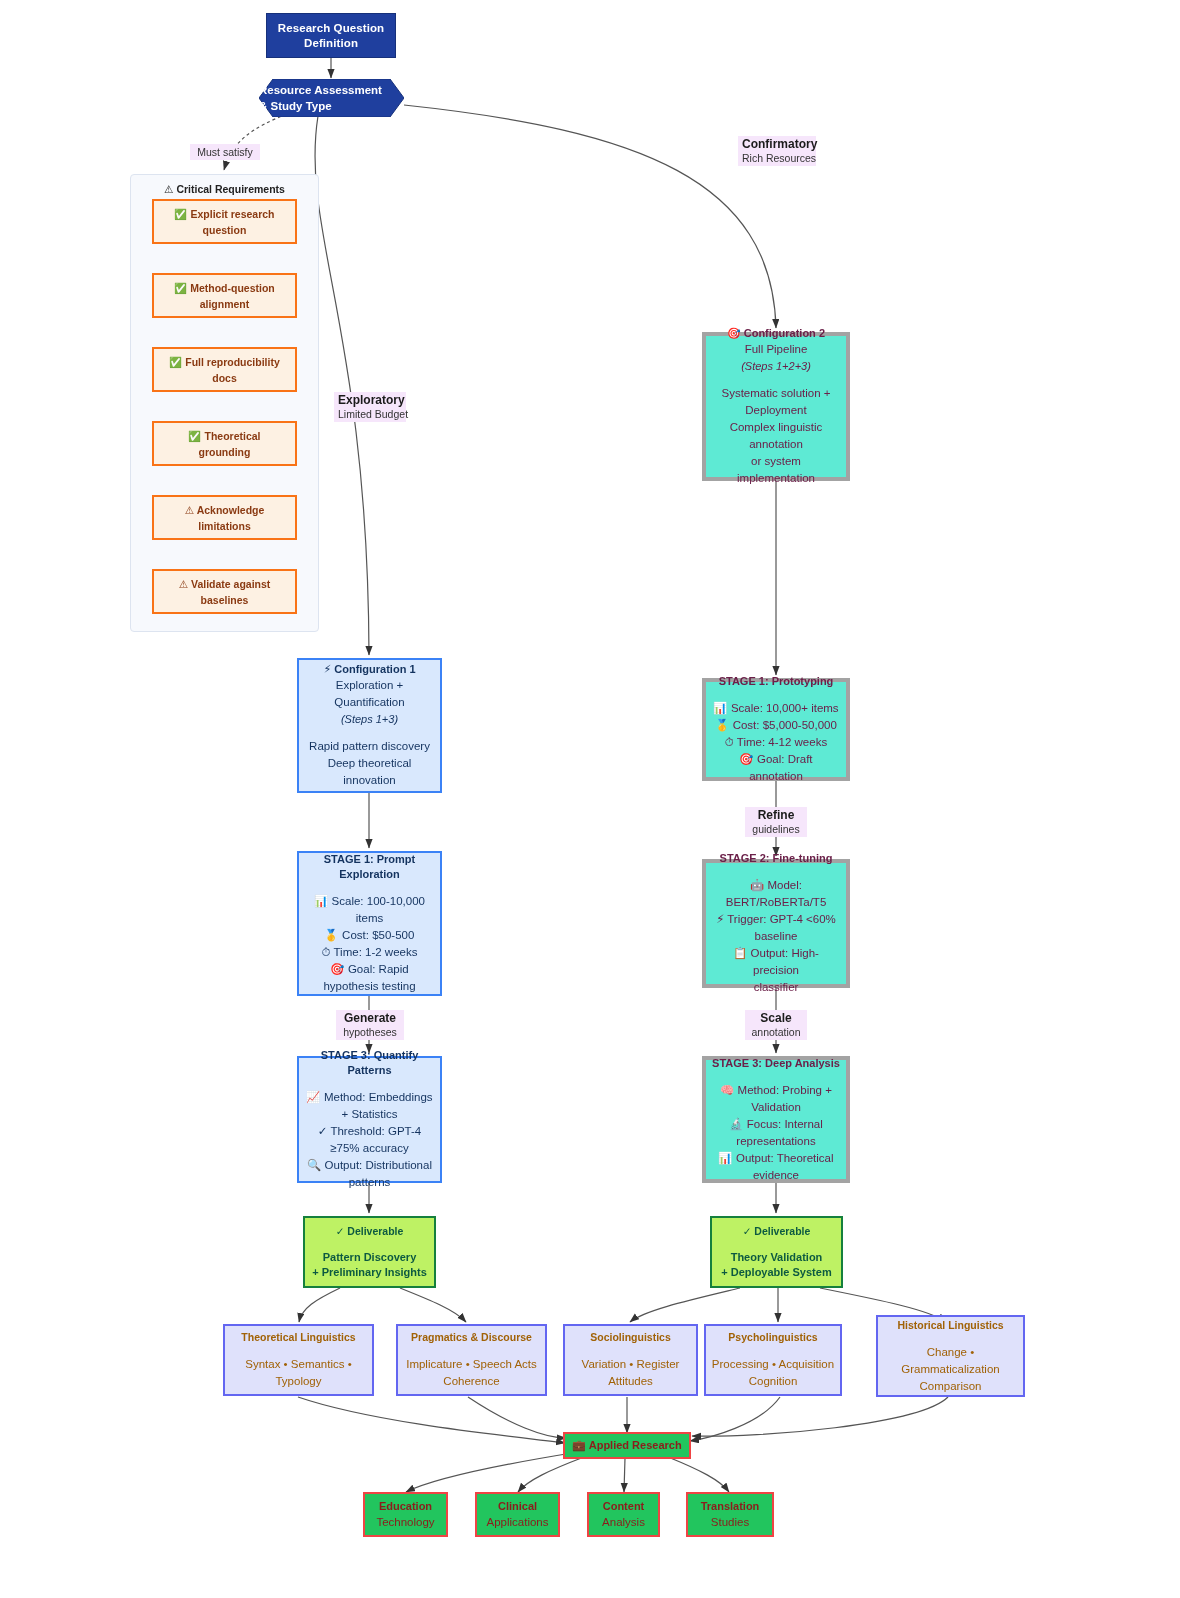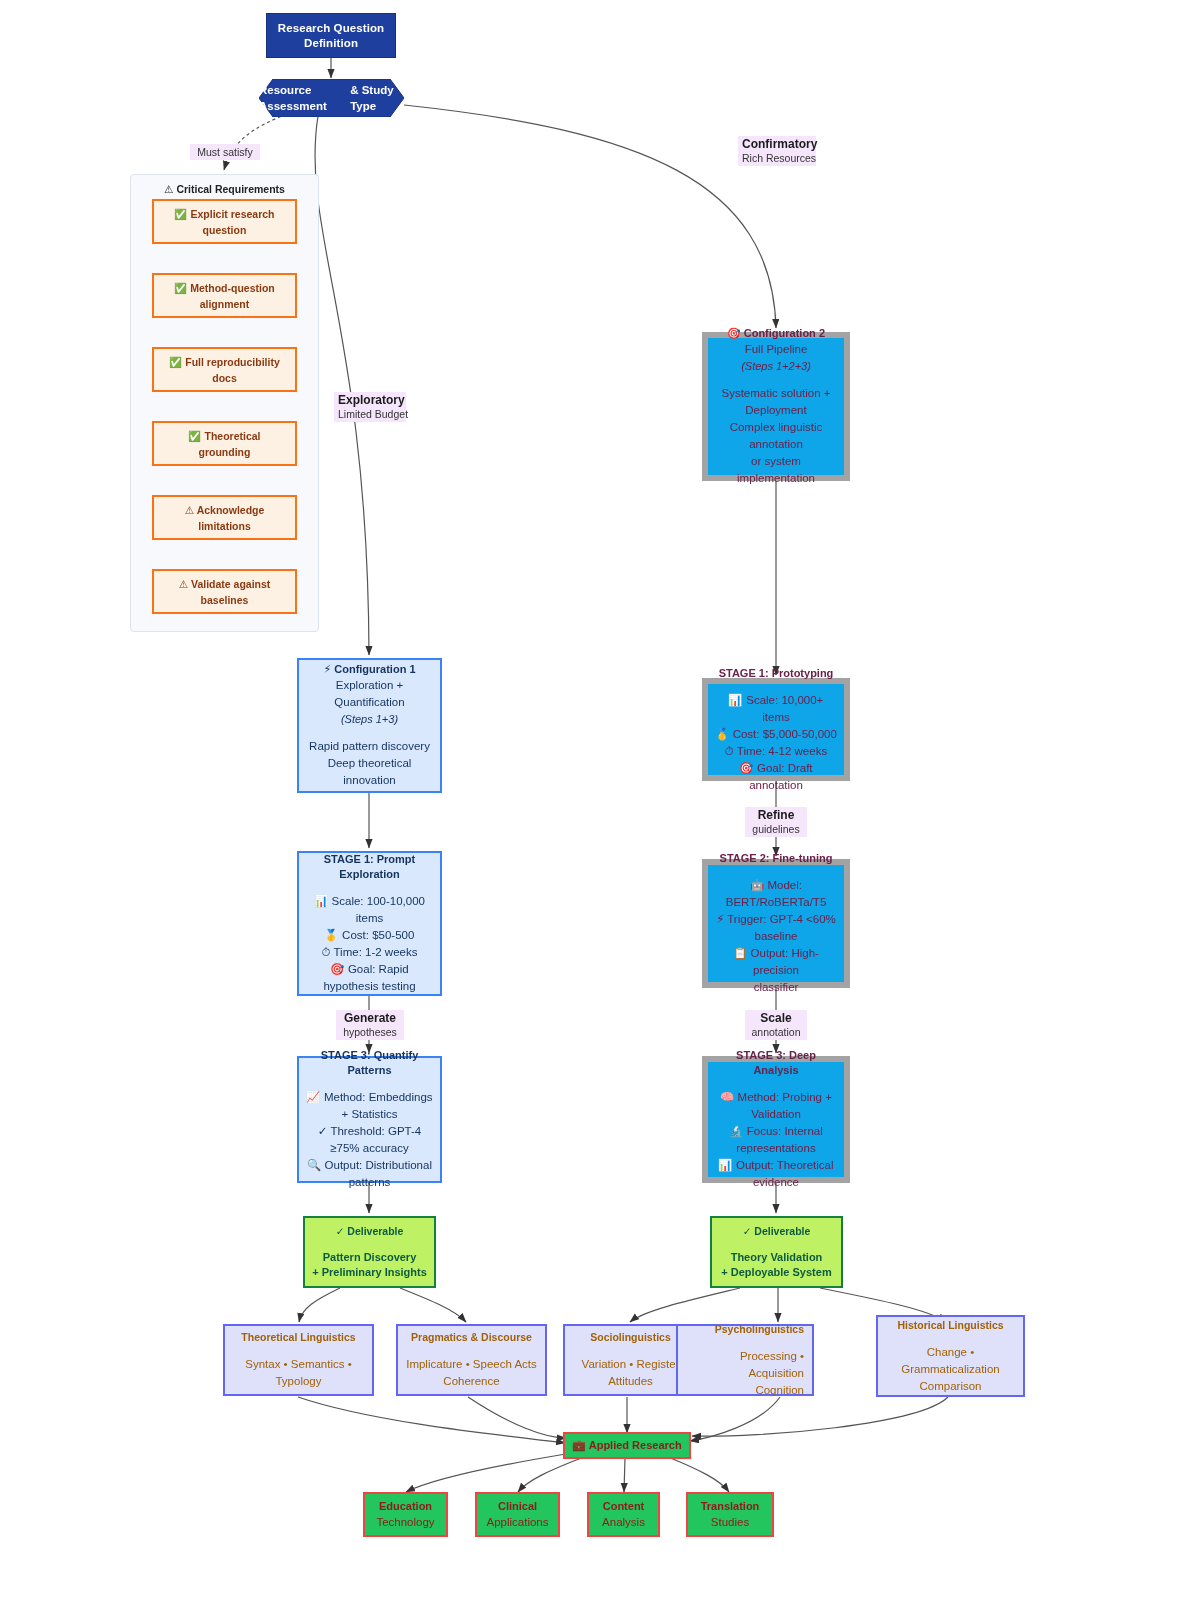--- a/index.html
+++ b/index.html
@@ -9,42 +9,42 @@
 
   .node{position:absolute;box-sizing:border-box;display:flex;flex-direction:column;
         align-items:center;justify-content:center;text-align:center;}
 
   
   .navy{background:#1f3f9e;border:1px solid #16307a;color:#ffffff;font-weight:bold;
         font-size:11.5px;line-height:15px;letter-spacing:.1px;}
   .hexwrap{position:absolute;}
   .hexwrap svg{position:absolute;left:0;top:0;}
   .hexlabel{position:absolute;left:0;top:0;width:100%;height:100%;display:flex;
-            flex-direction:row;align-items:center;justify-content:center;
+            flex-direction:column;align-items:flex-start;justify-content:center;
             color:#fff;font-weight:bold;font-size:11.5px;line-height:16px;}
 
   
   .cluster{position:absolute;box-sizing:border-box;background:#f7f9fd;
            border:1px solid #dde4f0;border-radius:4px;}
   .cluster-title{position:absolute;left:0;top:8px;width:100%;text-align:center;
                  font-size:10.5px;font-weight:bold;color:#222;}
   .req{position:absolute;box-sizing:border-box;background:#fdf1e3;border:2px solid #f97316;
        display:flex;align-items:center;justify-content:center;text-align:center;
        color:#8a3a12;font-size:10.5px;font-weight:bold;line-height:16px;padding:0 8px;}
 
   
   .elabel{position:absolute;background:#f6e6fb;color:#332;text-align:center;
           font-size:10.5px;line-height:14px;padding:1px 4px;box-sizing:border-box;
           white-space:nowrap;}
   .elabel b{display:block;font-size:12px;color:#1b1b1b;}
   .elabel span{display:block;color:#333;}
 
   
   .blue{background:#d9e8fd;border:2px solid #3b82f6;color:#14335f;}
-  .pink{background:#0ea5e9;border:6px solid #a3a3a3;color:#6b2049;}
+  .pink{background:#5eead4;border:4px solid #a3a3a3;color:#6b2049;}
   .green{background:#bef264;border:2px solid #15803d;color:#0d5a41;}
   .lav{background:#dfe1fb;border:2px solid #6366f1;color:#a16207;}
   .red{background:#22c55e;border:2px solid #ef4444;color:#8c1c1c;}
 
   .title-ln{font-weight:bold;font-size:11px;line-height:15px;}
   .body-ln{font-size:11.5px;line-height:17px;font-weight:normal;}
   .ital{font-style:italic;font-size:11px;line-height:16px;}
   .gap{height:11px;}
   .sm{font-size:10.5px;line-height:15px;font-weight:bold;}
 
@@ -322,21 +322,21 @@
 
   <div class="node lav" style="left:563px;top:1324px;width:135px;height:72px;padding:12px;">
     <div class="lines">
       <div class="sm">Sociolinguistics</div>
       <div class="gap"></div>
       <div class="body-ln">Variation • Register</div>
       <div class="body-ln">Attitudes</div>
     </div>
   </div>
 
-  <div class="node lav" style="left:676px;top:1324px;width:138px;height:72px;padding:8px;text-align:right;">
+  <div class="node lav" style="left:704px;top:1324px;width:138px;height:72px;padding:0;">
     <div class="lines">
       <div class="sm">Psycholinguistics</div>
       <div class="gap"></div>
       <div class="body-ln">Processing • Acquisition</div>
       <div class="body-ln">Cognition</div>
     </div>
   </div>
 
   <div class="node lav" style="left:876px;top:1315px;width:149px;height:82px;padding:4px;">
     <div class="lines">

